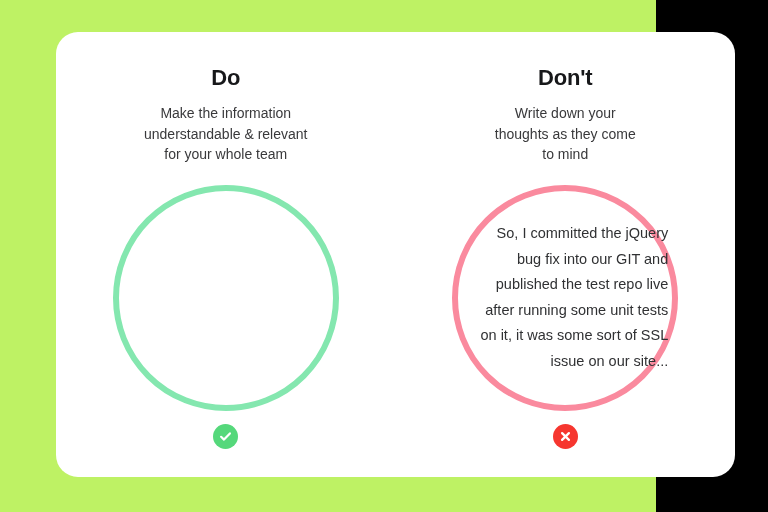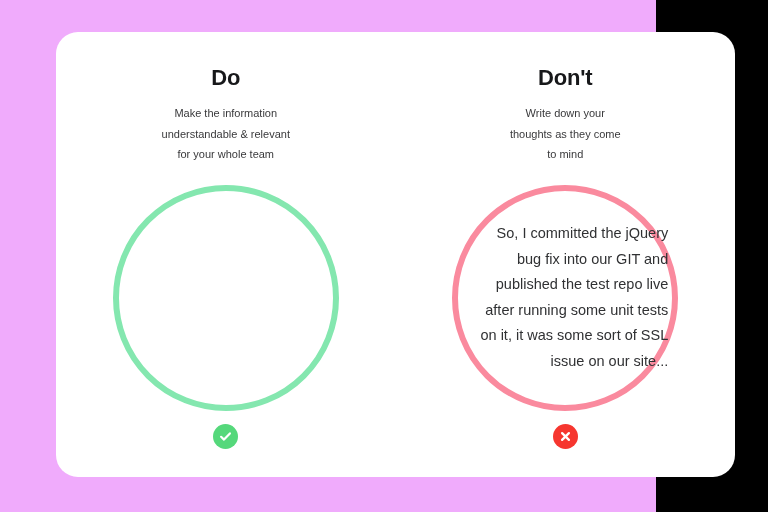--- a/index.html
+++ b/index.html
@@ -9,21 +9,21 @@
     height: 512px;
     background: #000000;
     font-family: "Liberation Sans", sans-serif;
     overflow: hidden;
   }
 
   #stage {
     position: relative;
     width: 656px;
     height: 512px;
-    background: #f0abfc;
+    background: #bef264;
   }
 
   
   .card {
     position: absolute;
     left: 56px;
     top: 32px;
     width: 679px;
     height: 445px;
     background: #ffffff;
@@ -50,21 +50,21 @@
     margin-top: 35px;
     font-size: 22px;
     font-weight: bold;
     color: #17181a;
     letter-spacing: -0.2px;
     line-height: 1;
   }
 
   .col-subtitle {
     margin-top: 14px;
-    font-size: 11px;
+    font-size: 14px;
     line-height: 20.5px;
     color: #39393b;
     text-align: center;
     max-width: 205px;
     white-space: pre-line;
   }
 
   
   .circle-wrap {
     position: relative;

